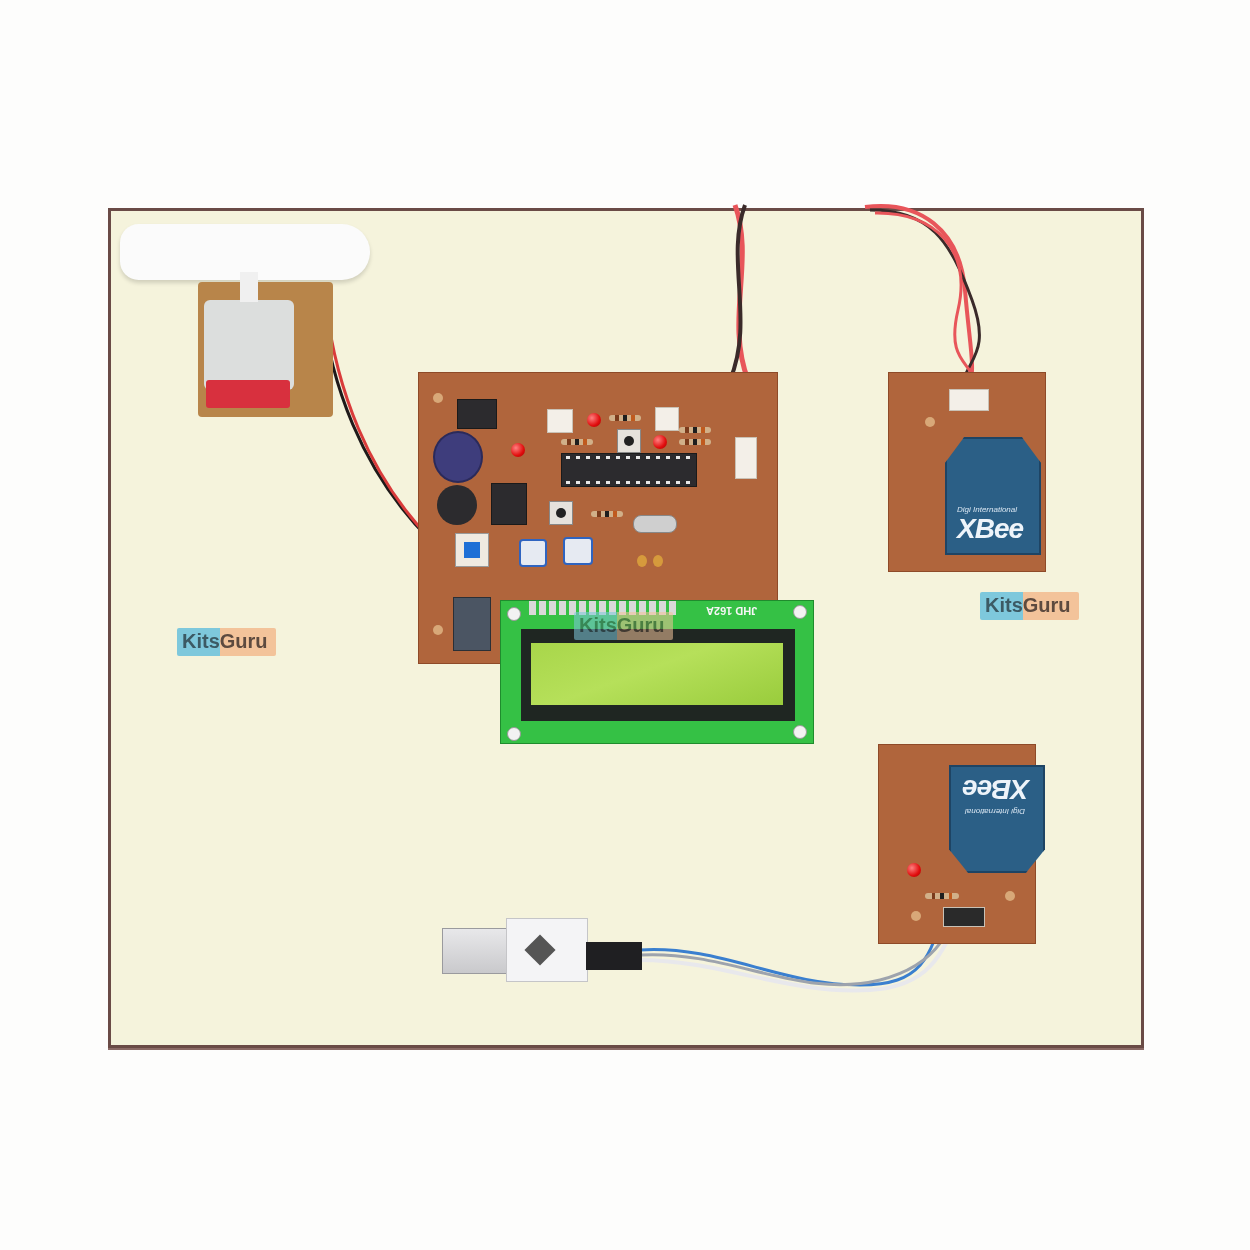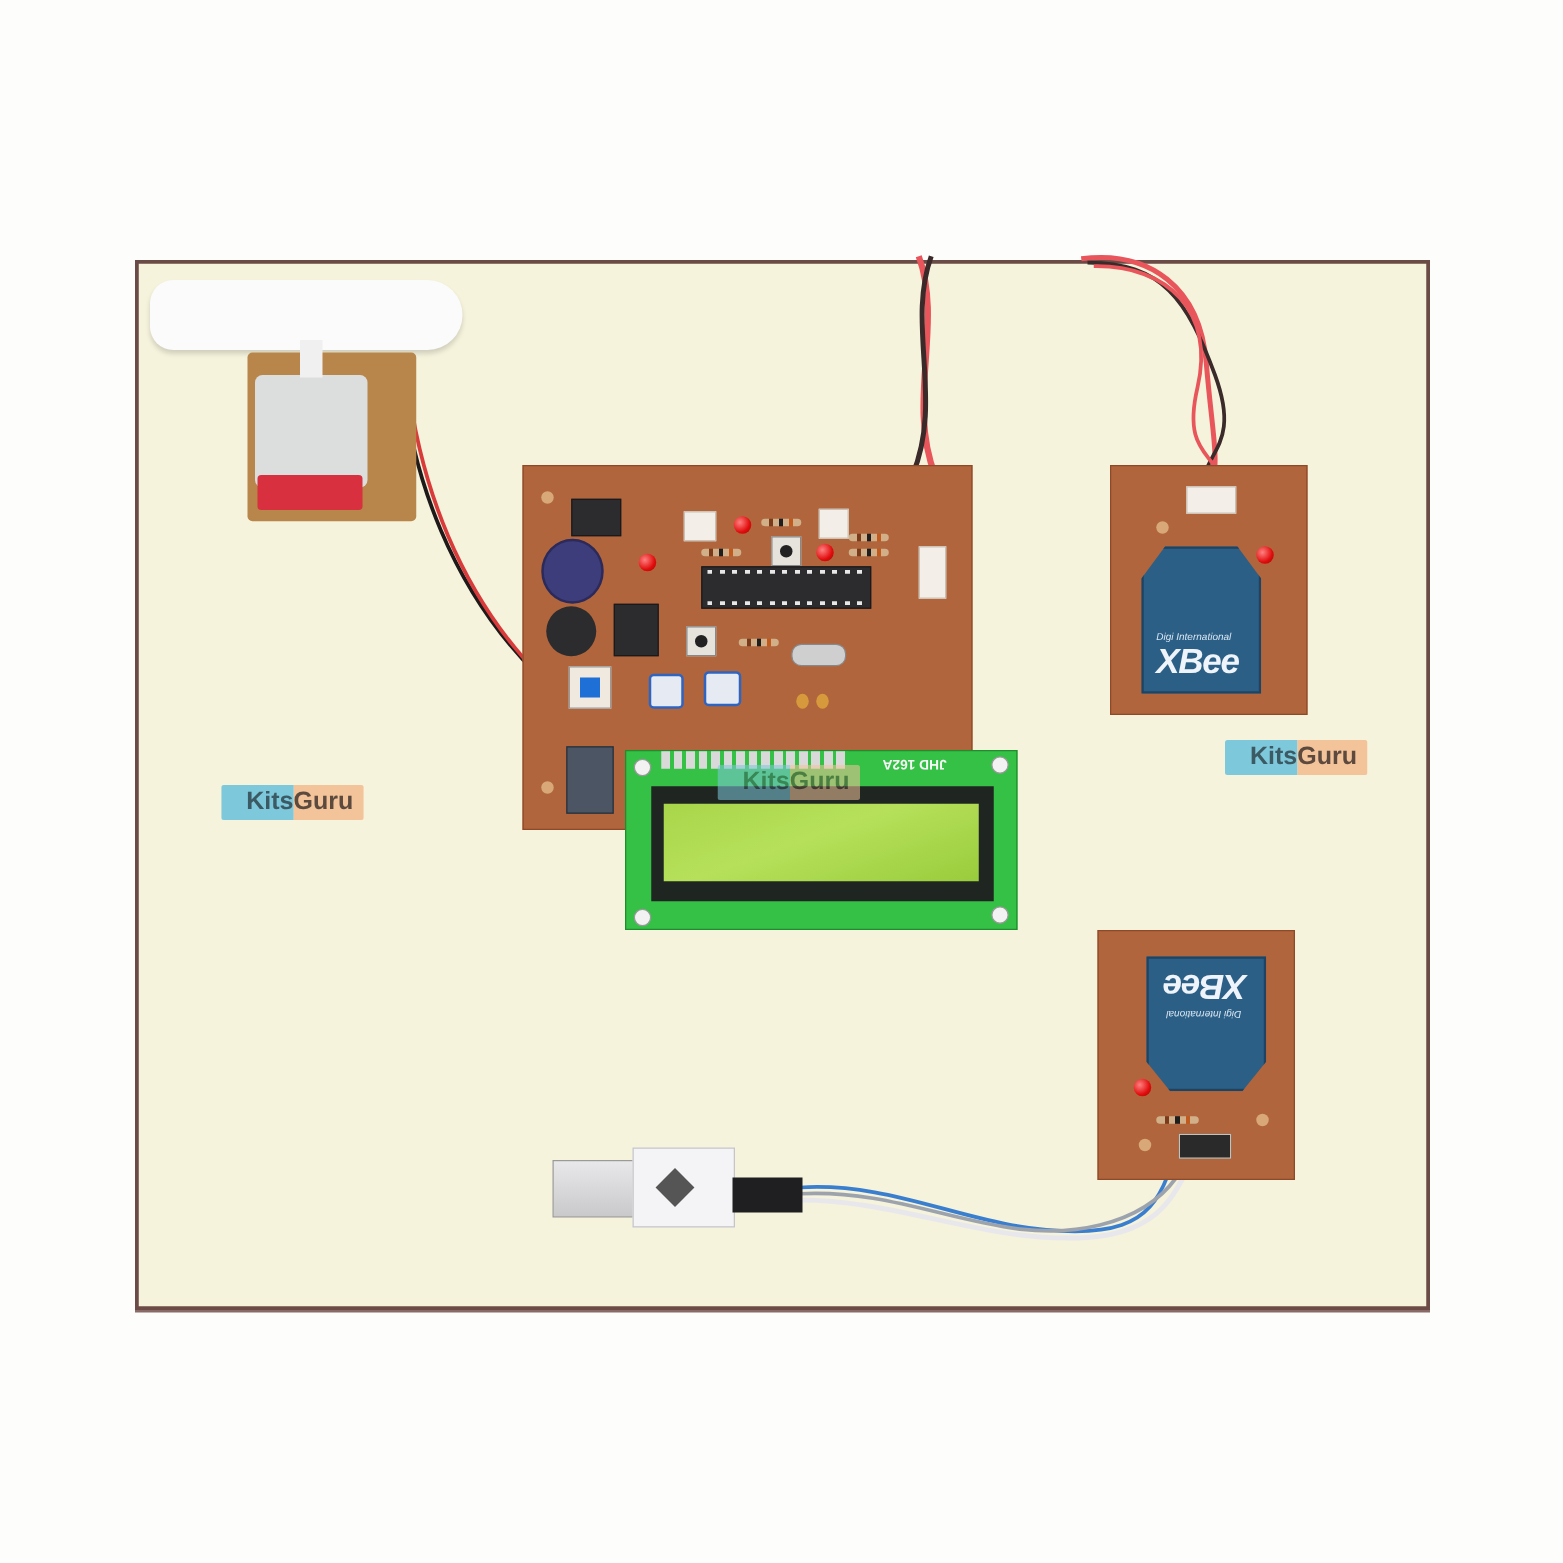--- a/index.html
+++ b/index.html
@@ -2,23 +2,23 @@
 <html><head>
   <meta charset="utf-8">
   <style>
     html, body { margin:0; padding:0; }
     body { width:1250px; height:1250px; background:#fdfdfc; position:relative; overflow:hidden; font-family:"Liberation Sans", sans-serif; }
     .abs { position:absolute; }
     #base-board { left:108px; top:208px; width:1030px; height:834px; background:#f5f3dc; border:3px solid #6a4b46; border-top-width:3px; box-shadow: 0 2px 0 #8a6a66; }
     .pcb { background:#b0653c; border:1px solid #8e4a28; }
     .pcb-hole { width:10px; height:10px; border-radius:50%; background:#d8a878; }
     .watermark { height:28px; display:flex; border-radius:2px; overflow:hidden; }
-    .wm-kits { background:#7ec8dc; color:#3c5a64; font-weight:bold; font-size:20px; padding:2px 0 0 20px; }
+    .wm-kits { background:#7ec8dc; color:#3c5a64; font-weight:bold; font-size:20px; padding:2px 0 0 5px; }
     .wm-guru { background:#f3c39a; color:#5d4a3f; font-weight:bold; font-size:20px; padding:2px 8px 0 0; }
-    .xbee { background:#2b5f86; border:2px solid #1e4464; }
+    .xbee { background:#2b5f86; border:2px solid #1e4464;margin-left:32px; }
     .xbee-logo { color:#eef4fa; font-weight:bold; font-style:italic; font-size:28px; letter-spacing:-1px; }
     .xbee-brand { color:#d9e6f2; font-size:8px; font-style:italic; }
     .led { width:14px; height:14px; border-radius:50%; background:radial-gradient(circle at 35% 35%, #ff8080, #e10d0d 60%, #a50000); }
     .resistor { height:6px; background:linear-gradient(90deg,#d1b089 0 20%,#7a3b1c 20% 30%,#d1b089 30% 45%,#1e1e1e 45% 55%,#d1b089 55% 70%,#c05a1e 70% 80%,#d1b089 80%); border-radius:3px; }
     .connector { background:#f3efe8; border:1px solid #c9c1b5; }
     .ic { background:#2c2b2e; border:1px solid #1a1a1a; }
     .ic-pins-top, .ic-pins-bot { position:absolute; left:4px; right:4px; height:3px; background:repeating-linear-gradient(90deg,#e8e8e8 0 4px, transparent 4px 10px); }
     .ic-pins-top { top:2px; } .ic-pins-bot { bottom:2px; }
     .pushbtn { background:#e6e2dc; border:1px solid #888; }
     .pushbtn::after { content:""; position:absolute; left:6px; top:6px; width:10px; height:10px; border-radius:50%; background:#222; }

